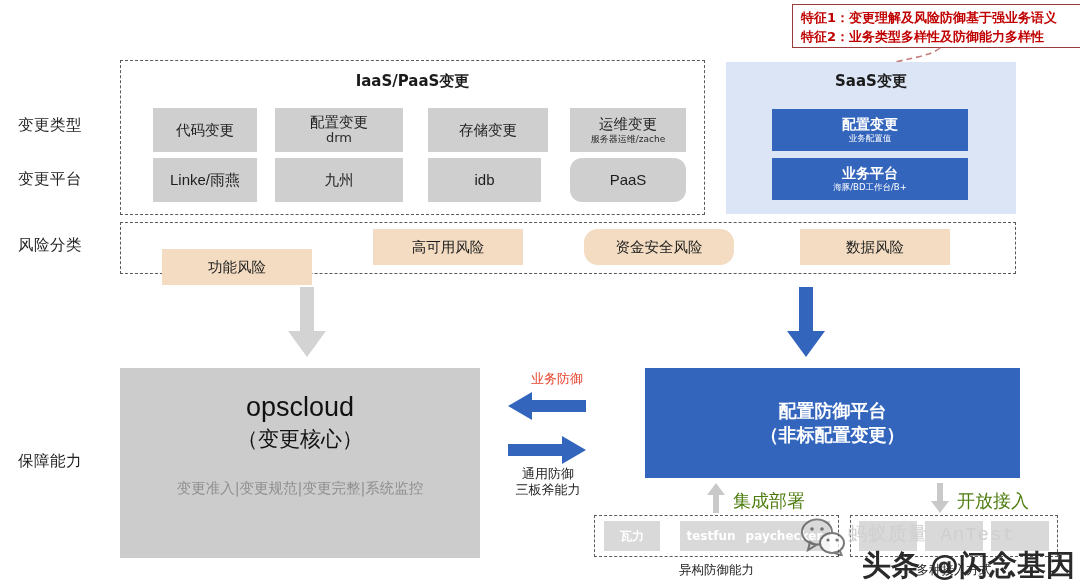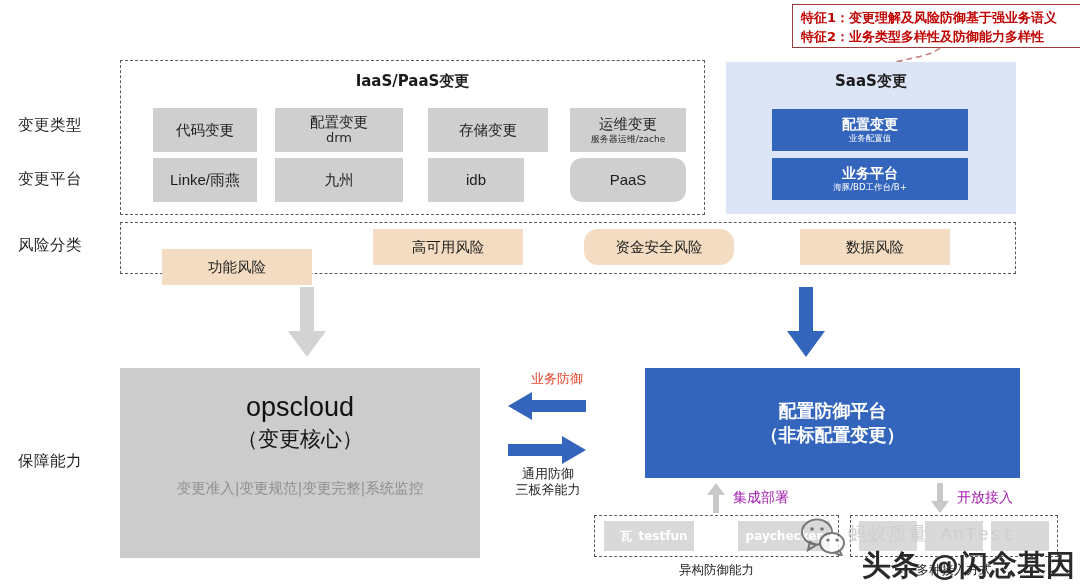--- a/index.html
+++ b/index.html
@@ -159,22 +159,22 @@
     font-family: "DejaVu Sans", "Liberation Sans", sans-serif;
   }
   .caption {
     font-size: 12.5px;
     color: #222;
     text-align: center;
     white-space: nowrap;
     font-family: "DejaVu Sans", "Liberation Sans", sans-serif;
   }
   .arrow-label {
-    font-size: 14px;
-    color: #a21caf;
+    font-size: 18px;
+    color: #4d7c0f;
     white-space: nowrap;
     font-family: "DejaVu Sans", "Liberation Sans", sans-serif;
   }
   .red-label {
     font-size: 13px;
     color: #e8442c;
     white-space: nowrap;
     text-align: center;
     font-family: "DejaVu Sans", "Liberation Sans", sans-serif;
   }
@@ -240,21 +240,21 @@
     <div class="t1">运维变更</div>
     <div class="t2">服务器运维/zache</div>
   </div>
 
   <div class="abs chip latin" style="left:153px; top:158px; width:104px; height:44px;">
     <div class="t1">Linke/雨燕</div>
   </div>
   <div class="abs chip" style="left:275px; top:158px; width:128px; height:44px;">
     <div class="t1">九州</div>
   </div>
-  <div class="abs chip latin" style="left:428px; top:158px; width:96px; height:44px;">
+  <div class="abs chip latin" style="left:428px; top:158px; width:113px; height:44px;">
     <div class="t1">idb</div>
   </div>
   <div class="abs chip latin" style="left:570px; top:158px; width:116px; height:44px;border-radius:12px;">
     <div class="t1">PaaS</div>
   </div>
 
   <div class="abs saas-panel" style="left:726px; top:62px; width:290px; height:152px;">
     <div class="section-title" style="margin-top:10px;">SaaS变更</div>
   </div>
   <div class="abs blue-chip" style="left:772px; top:109px; width:196px; height:42px;">
@@ -307,21 +307,21 @@
     <div class="d1">（非标配置变更）</div>
   </div>
 
   <svg class="abs" style="left:707px; top:483px; width:18px; height:30px;" viewBox="0 0 18 30">
     <polygon points="9,0 18,12 12,12 12,30 6,30 6,12 0,12" fill="#c9c9c9"></polygon>
   </svg>
   <div class="abs arrow-label" style="left:733px; top:489px;">集成部署</div>
 
   <div class="abs dashed-box" style="left:594px; top:515px; width:245px; height:42px;"></div>
   <div class="abs tool-chip" style="left:604px; top:521px; width:56px; height:30px;">瓦力</div>
-  <div class="abs tool-chip" style="left:632px; top:521px; width:62px; height:30px;">testfun</div>
+  <div class="abs tool-chip" style="left:680px; top:521px; width:62px; height:30px;">testfun</div>
   <div class="abs tool-chip" style="left:738px; top:521px; width:92px; height:30px;">paychecker</div>
   <div class="abs caption" style="left:594px; top:562px; width:245px;">异构防御能力</div>
 
   <svg class="abs" style="left:931px; top:483px; width:18px; height:30px;" viewBox="0 0 18 30">
     <polygon points="9,30 18,18 12,18 12,0 6,0 6,18 0,18" fill="#c9c9c9"></polygon>
   </svg>
   <div class="abs arrow-label" style="left:957px; top:489px;">开放接入</div>
 
   <div class="abs dashed-box" style="left:850px; top:515px; width:208px; height:42px;"></div>
   <div class="abs tool-chip" style="left:859px; top:521px; width:58px; height:30px;"></div>

